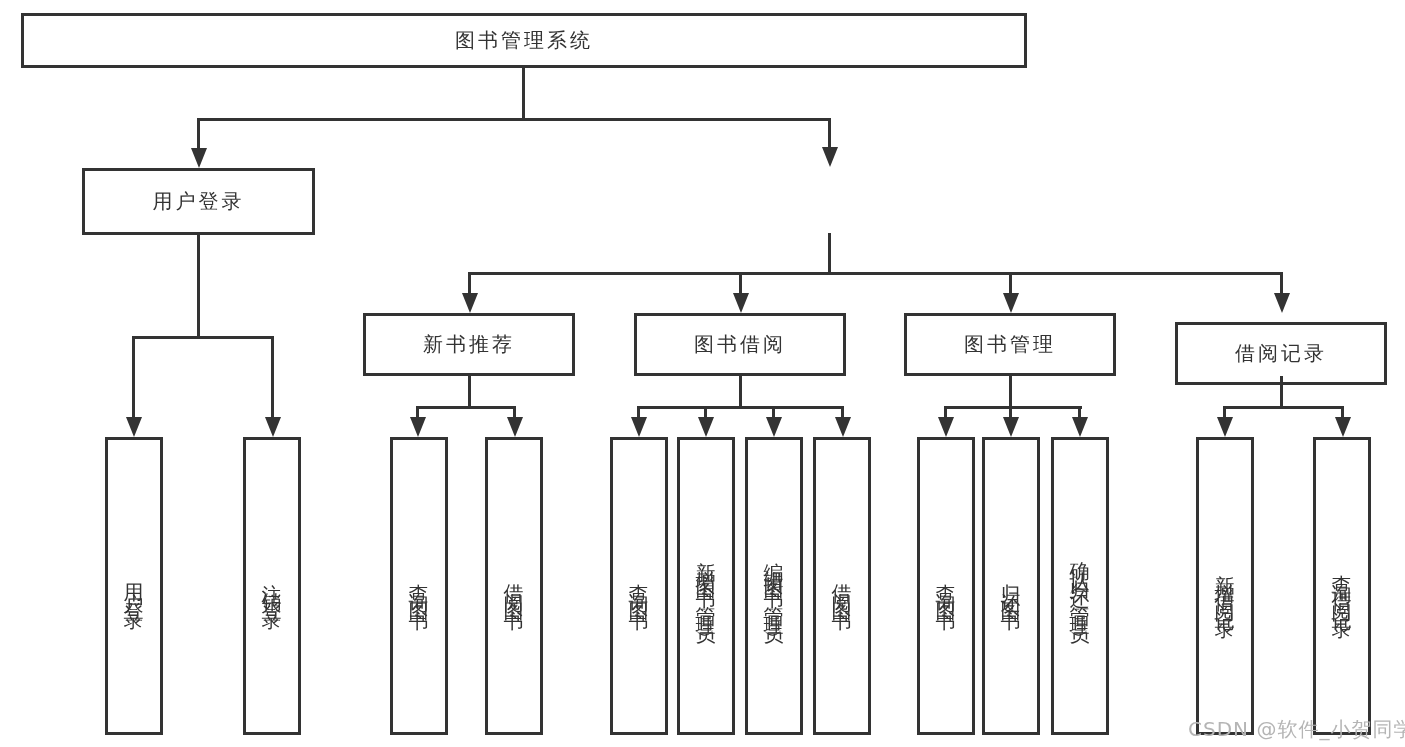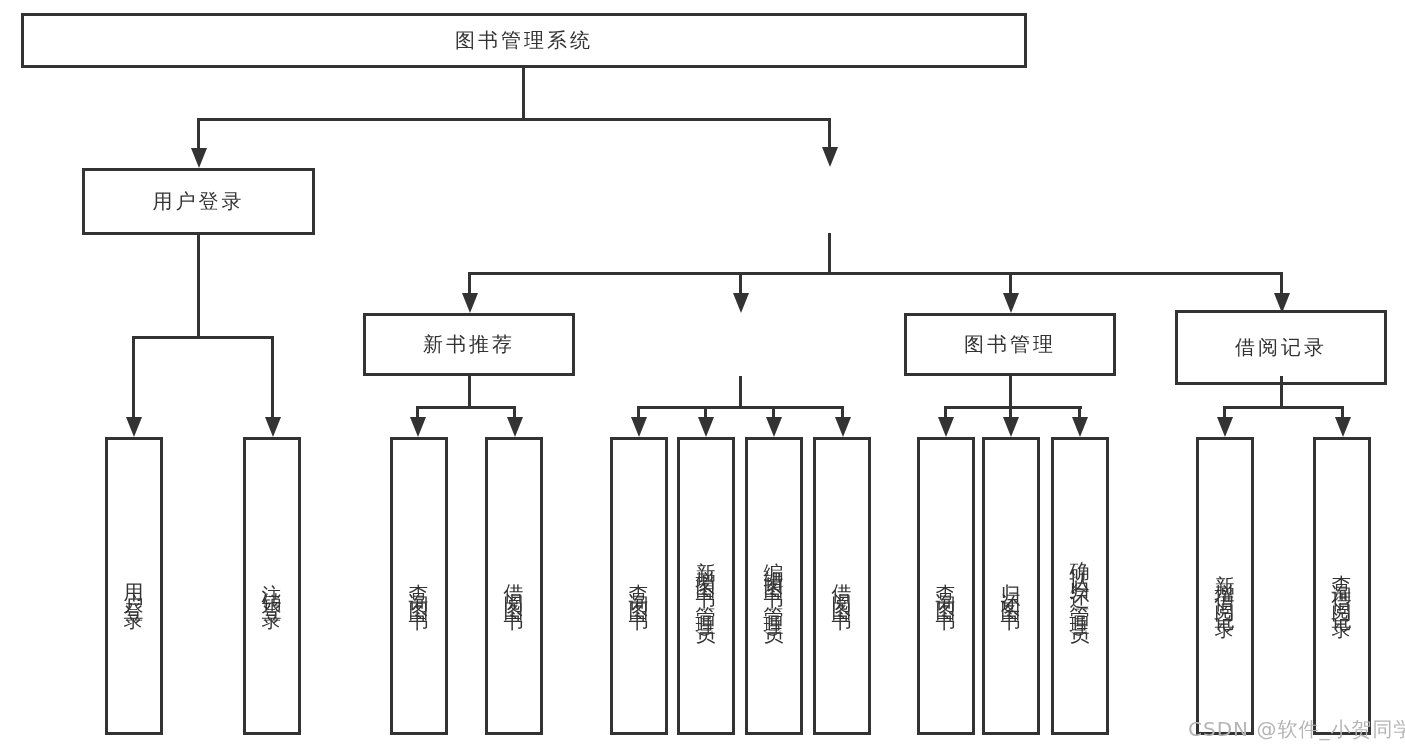--- a/index.html
+++ b/index.html
@@ -28,22 +28,23 @@
 </head>
 <body>
 
 <div id="stage">
 
   <div class="box hbox" style="left:21px;top:13px;width:1006px;height:55px;">图书管理系统</div>
 
   <div class="box hbox" style="left:82px;top:168px;width:233px;height:67px;">用户登录</div>
 
   <div class="box hbox" style="left:363px;top:313px;width:212px;height:63px;">新书推荐</div>
+  <div class="box hbox" style="left:634px;top:313px;width:212px;height:63px;">图书借阅</div>
   <div class="box hbox" style="left:904px;top:313px;width:212px;height:63px;">图书管理</div>
-  <div class="box hbox" style="left:1175px;top:310px;width:212px;height:75px;">借阅记录</div>
+  <div class="box hbox" style="left:1175px;top:322px;width:212px;height:63px;">借阅记录</div>
 
   <div class="box vbox" style="left:105px;top:437px;width:58px;height:298px;">用户登录</div>
   <div class="box vbox" style="left:243px;top:437px;width:58px;height:298px;">注销登录</div>
 
   <div class="box vbox" style="left:390px;top:437px;width:58px;height:298px;">查询图书</div>
   <div class="box vbox" style="left:485px;top:437px;width:58px;height:298px;">借阅图书</div>
 
   <div class="box vbox" style="left:610px;top:437px;width:58px;height:298px;">查询图书</div>
   <div class="box vbox" style="left:677px;top:437px;width:58px;height:298px;">新增图书（管理员）</div>
   <div class="box vbox" style="left:745px;top:437px;width:58px;height:298px;">编辑图书（管理员）</div>

